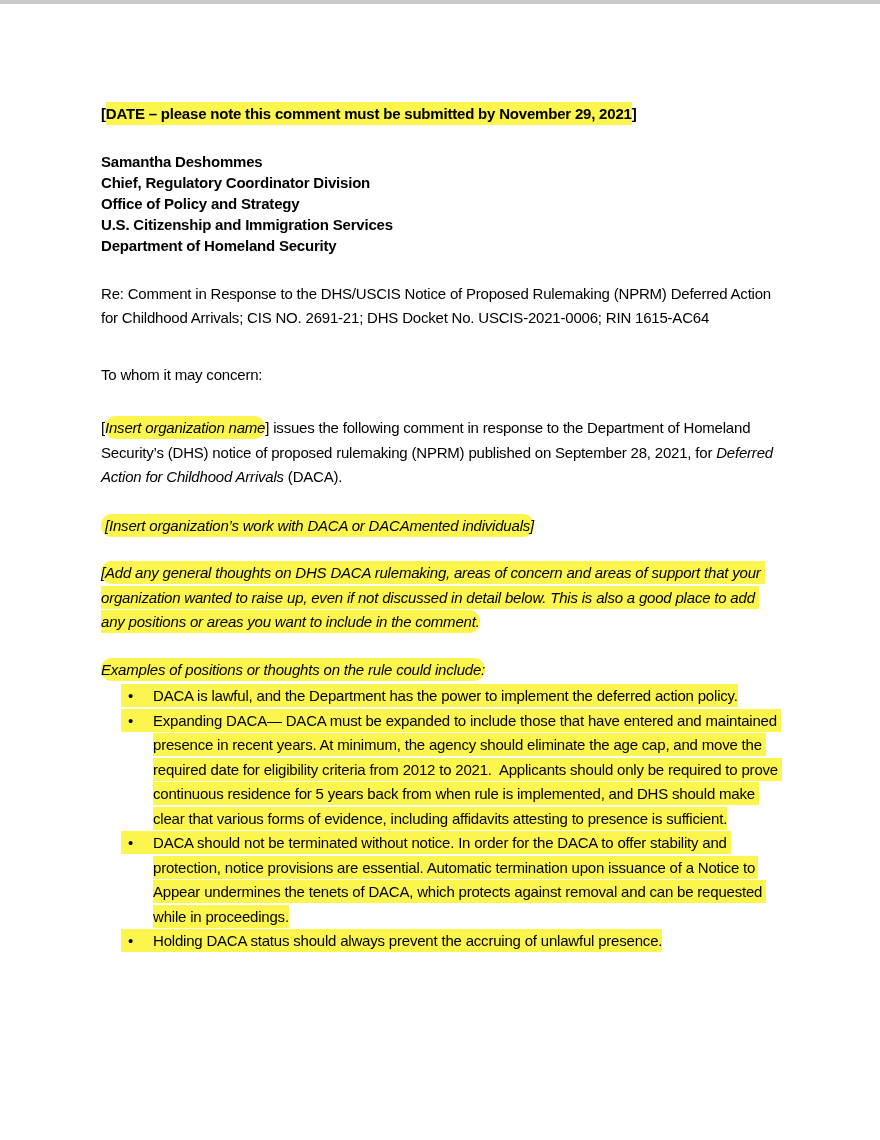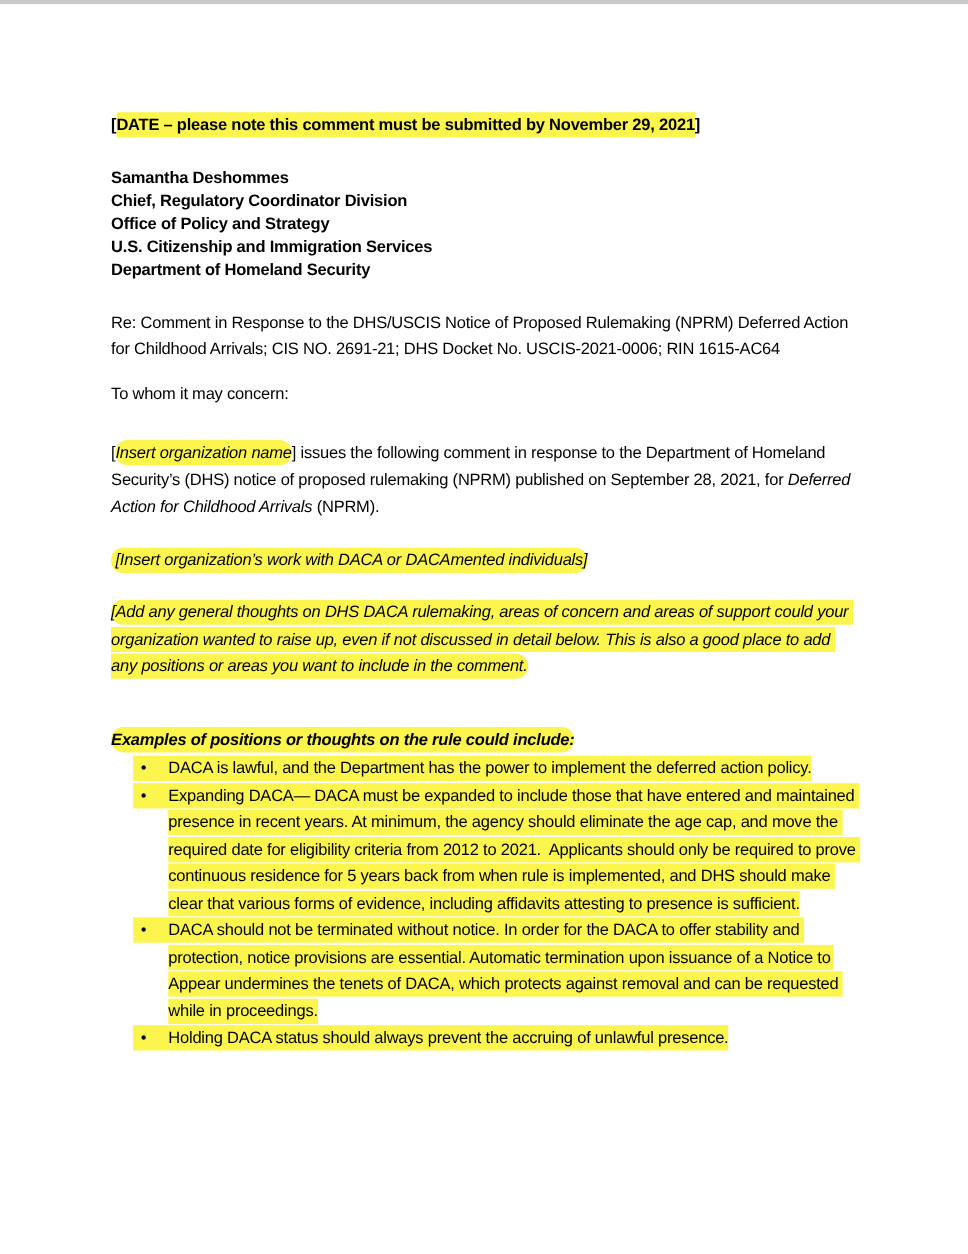--- a/index.html
+++ b/index.html
@@ -37,25 +37,25 @@
     background: var(--hl);
     color: inherit;
     padding: 3px 0;
   }
   .b { font-weight: bold; }
   .i, em { font-style: italic; border-radius: 11px; }
   .lead-pad { padding-left: 4px; }
   .date-line { margin-top: 0; }
   .address { margin-top: 24px; line-height: 21px; font-weight: bold; }
   .subject { margin-top: 26px; }
-  .salutation { margin-top: 16px; }
+  .salutation { margin-top: 32px; }
   .intro { margin-top: 29px; }
   .org-work { margin-top: 24px; }
   .general { margin-top: 23px; }
-  .examples { margin-top: 42px; font-weight: bold; }
+  .examples { margin-top: 23px; }
   ul.positions {
     margin-top: 2px;
     list-style: none;
   }
   ul.positions li {
     padding-left: 52px;
     text-indent: -32px;
   }
   .bullet {
     display: inline-block;
@@ -80,25 +80,25 @@
       <p>Chief, Regulatory Coordinator Division</p>
       <p>Office of Policy and Strategy</p>
       <p>U.S. Citizenship and Immigration Services</p>
       <p>Department of Homeland Security</p>
     </div>
 
     <p class="subject">Re: Comment in Response to the DHS/USCIS Notice of Proposed Rulemaking (NPRM) Deferred Action for Childhood Arrivals; CIS NO. 2691-21; DHS Docket No. USCIS-2021-0006; RIN 1615-AC64</p>
 
     <p class="salutation">To whom it may concern:</p>
 
-    <p class="intro"><span>[</span><mark class="hl i">Insert organization name</mark><span>] issues the following comment in response to the Department of Homeland Security’s (DHS) notice of proposed rulemaking (NPRM) published on September 28, 2021, for </span><em>Deferred Action for Childhood Arrivals</em><span> (NPRM).</span></p>
+    <p class="intro"><span>[</span><mark class="hl i">Insert organization name</mark><span>] issues the following comment in response to the Department of Homeland Security’s (DHS) notice of proposed rulemaking (NPRM) published on September 28, 2021, for </span><em>Deferred Action for Childhood Arrivals</em><span> (DACA).</span></p>
 
     <p class="org-work"><mark class="hl i lead-pad">[Insert organization’s work with DACA or DACAmented individuals]</mark></p>
 
-    <p class="general"><mark class="hl i">[Add any general thoughts on DHS DACA rulemaking, areas of concern and areas of support could your organization wanted to raise up, even if not discussed in detail below. This is also a good place to add any positions or areas you want to include in the comment.</mark></p>
+    <p class="general"><mark class="hl i">[Add any general thoughts on DHS DACA rulemaking, areas of concern and areas of support that your organization wanted to raise up, even if not discussed in detail below. This is also a good place to add any positions or areas you want to include in the comment.</mark></p>
 
     <p class="examples"><mark class="hl i">Examples of positions or thoughts on the rule could include:</mark></p>
 
     <ul class="positions">
       <li><mark class="hl"><span class="bullet">•</span><span>DACA is lawful, and the Department has the power to implement the deferred action policy.</span></mark></li>
       <li><mark class="hl"><span class="bullet">•</span><span>Expanding DACA— DACA must be expanded to include those that have entered and maintained presence in recent years. At minimum, the agency should eliminate the age cap, and move the required date for eligibility criteria from 2012 to 2021.  Applicants should only be required to prove continuous residence for 5 years back from when rule is implemented, and DHS should make clear that various forms of evidence, including affidavits attesting to presence is sufficient.</span></mark></li>
       <li><mark class="hl"><span class="bullet">•</span><span>DACA should not be terminated without notice. In order for the DACA to offer stability and protection, notice provisions are essential. Automatic termination upon issuance of a Notice to Appear undermines the tenets of DACA, which protects against removal and can be requested while in proceedings.</span></mark></li>
       <li><mark class="hl"><span class="bullet">•</span><span>Holding DACA status should always prevent the accruing of unlawful presence.</span></mark></li>
     </ul>
 

